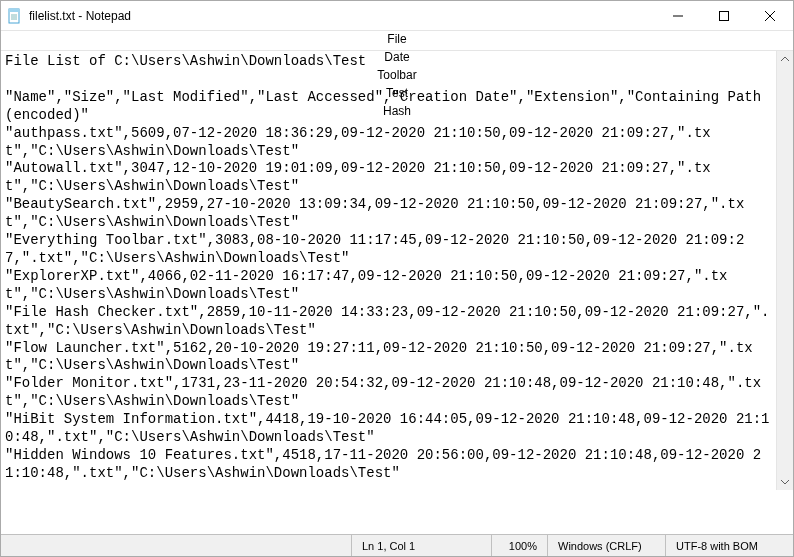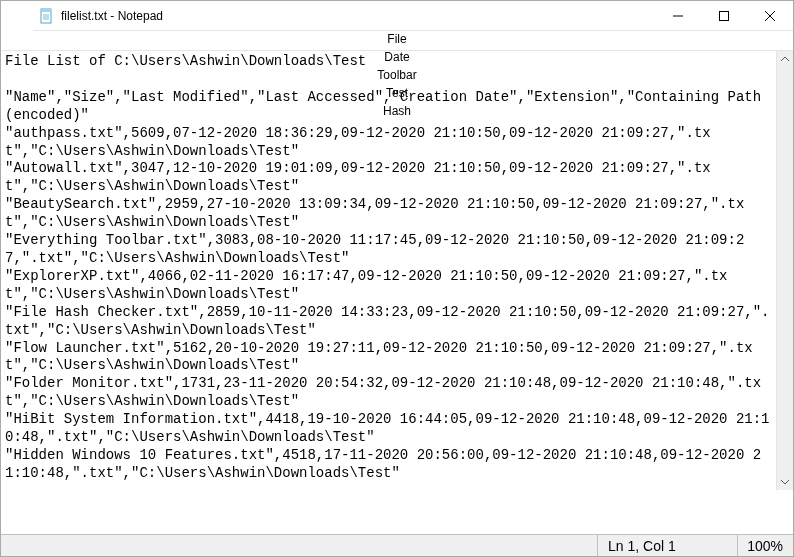--- a/index.html
+++ b/index.html
@@ -15,21 +15,20 @@
       flex-direction: column;
     }
     
     .titlebar {
       height: 30px;
       background: #ffffff;
       display: flex;
       align-items: center;
       justify-content: space-between;
       border-bottom: 1px solid #e5e5e5;
-      margin-left: 32px;
     }
     .titlebar-left {
       display: flex;
       align-items: center;
       padding-left: 6px;
       gap: 6px;
     }
     .titlebar-icon {
       width: 16px;
       height: 16px;
@@ -104,21 +103,21 @@
       color: #606060;
       font-size: 9px;
     }
     .scroll-track { flex: 1; background: #f0f0f0; }
     
     .statusbar {
       height: 22px;
       border-top: 1px solid #c0c0c0;
       background: #f0f0f0;
       display: flex;
-      font-size: 14px;
+      font-size: 11px;
       color: #000;
       margin-top: 44px;
     }
     .status-cell {
       border-left: 1px solid #c0c0c0;
       padding: 2px 10px;
       display: flex;
       align-items: center;
     }
     .status-spacer { flex: 1; }
@@ -194,13 +193,15 @@
           <polyline points="0,1 4,5 8,1" fill="none" stroke="#606060" stroke-width="1"></polyline>
         </svg>
     </div>
   </div>
 </div>
 
 <div class="statusbar">
   <div class="status-cell first status-spacer"></div>
   <div class="status-cell" style="width:140px">Ln 1, Col 1</div>
   <div class="status-cell" style="width:56px;justify-content:flex-end">100%</div>
+  <div class="status-cell" style="width:118px">Windows (CRLF)</div>
+  <div class="status-cell" style="width:128px">UTF-8 with BOM</div>
 </div>
 
 </body></html>

